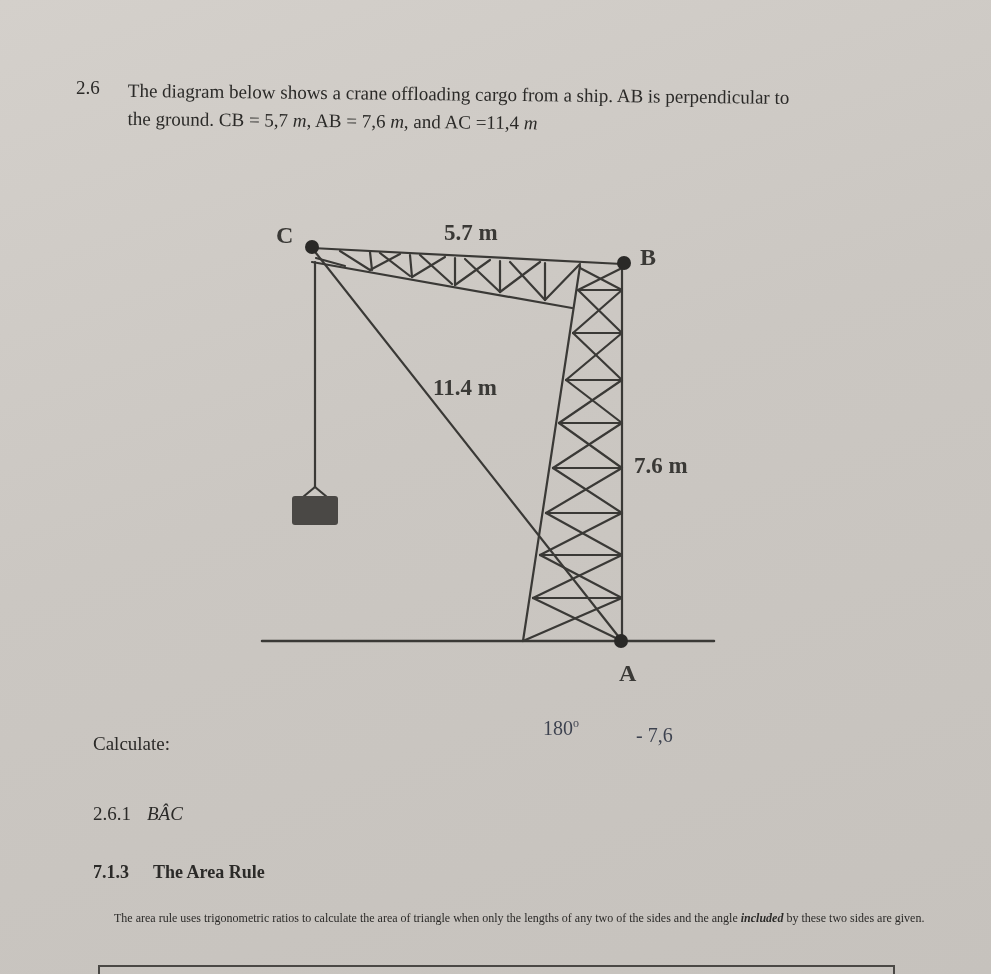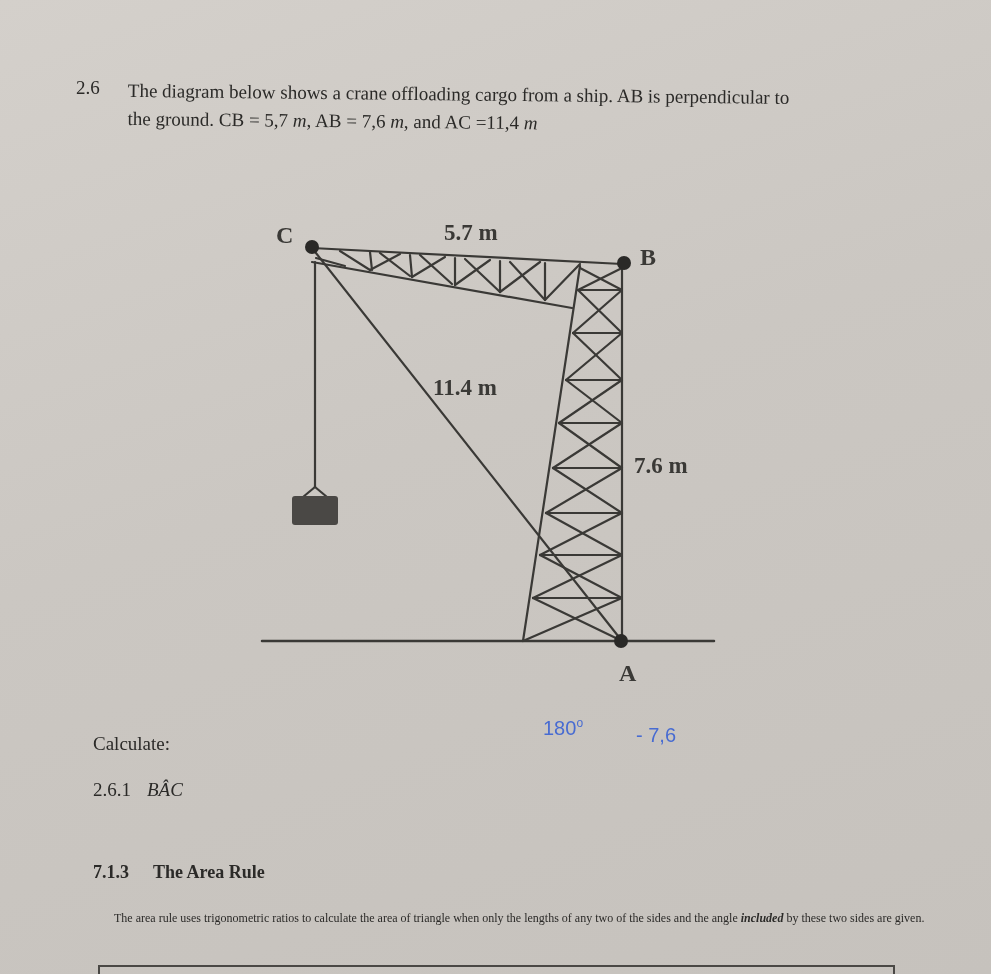--- a/index.html
+++ b/index.html
@@ -48,21 +48,21 @@
       position: absolute;
       left: 93px;
       top: 733px;
       font-size: 19px;
     }
     .sub-q {
       position: absolute;
       left: 93px;
       font-size: 19px;
     }
-    .sub-q .num { display: inline-block; width: 54px; }
+    .sub-q .num { display: inline-block; width: 54px; margin-top: 24px; }
     .sub-q.q1 { top: 779px; }
     .sub-q.q2 { top: 822px; }
     .sub-q .math { font-style: italic; }
     .section-title {
       position: absolute;
       left: 93px;
       top: 862px;
       font-size: 18px;
       font-weight: bold;
     }
@@ -81,22 +81,22 @@
       left: 98px;
       top: 965px;
       width: 793px;
       height: 10px;
       border-top: 2px solid #4a4845;
       border-left: 2px solid #4a4845;
       border-right: 2px solid #4a4845;
     }
     .pencil {
       position: absolute;
-      font-family: Liberation Sans, sans-serif;
-      color: #1d4ed8;
+      font-family: Liberation Serif, serif;
+      color: #0f172a;
       opacity: 0.75;
     }
   </style>
 </head>
 <body>
 
 <div class="page">
 
   <div class="q-num">2.6</div>
   <div class="q-text">

